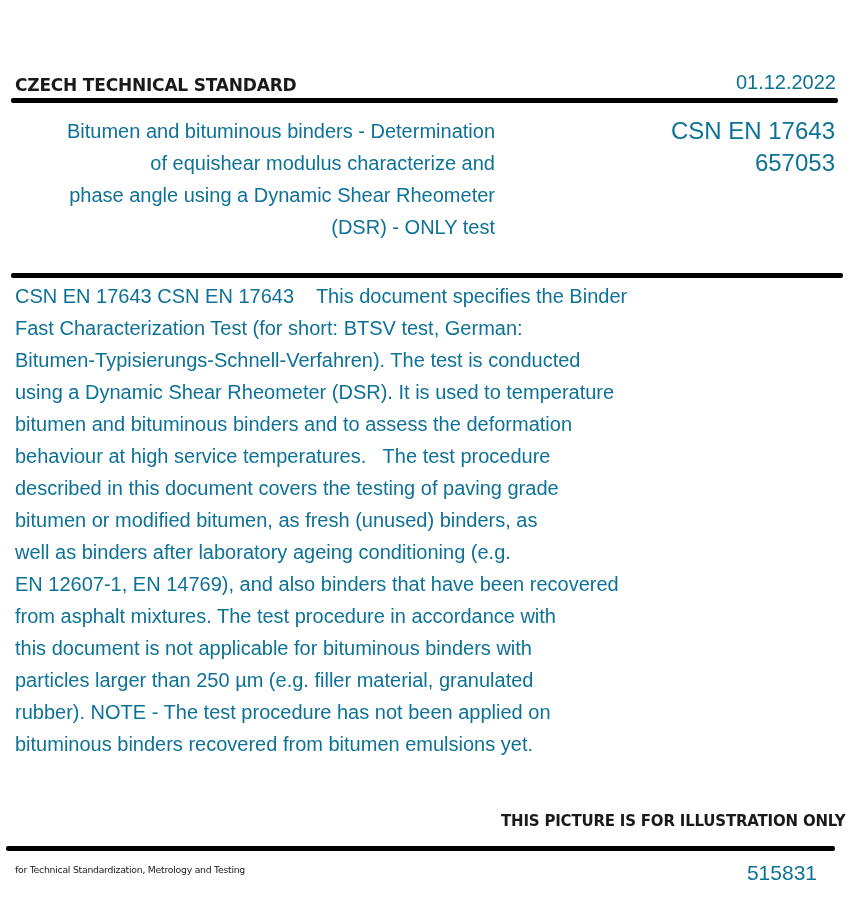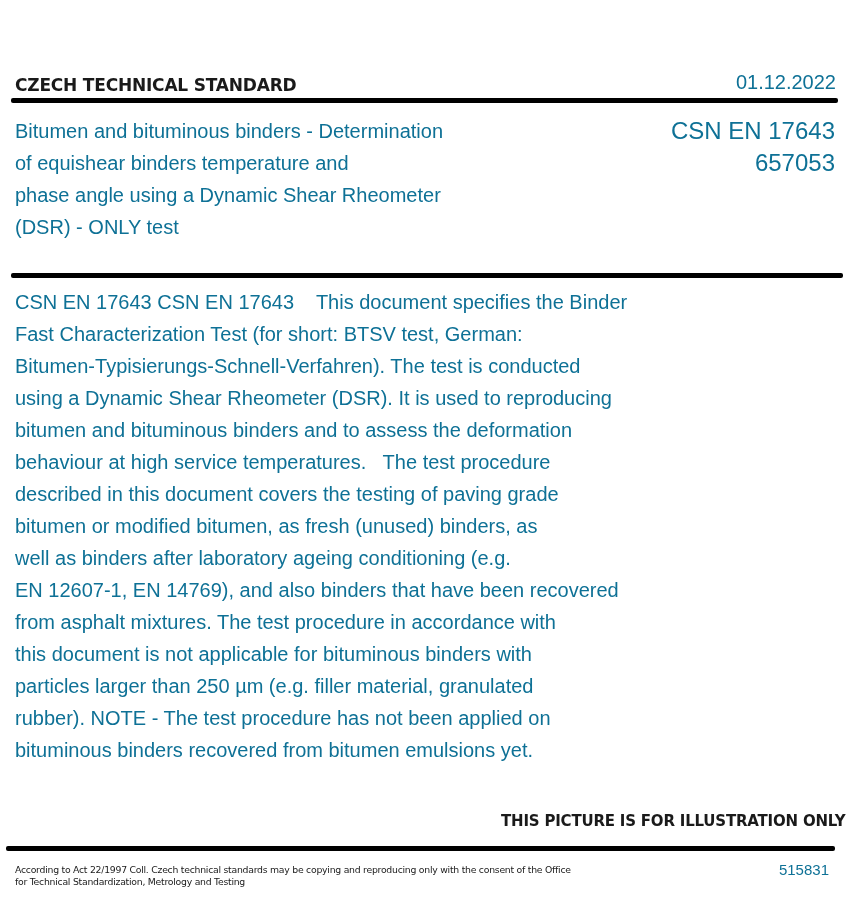--- a/index.html
+++ b/index.html
@@ -42,33 +42,33 @@
       margin-left: 39px;
     }
     #rule1 { left: 11px; top: 98px; width: 827px; height: 5px; }
     #title-block {
       left: 15px;
       top: 115px;
       width: 480px;
       font-size: 20px;
       line-height: 32px;
     }
-    #title-block .tl { display: block; white-space: nowrap; }
+    #title-block .tl { display: block; white-space: nowrap; text-align: right; }
     #std-code {
       right: 30px;
       top: 115px;
       font-size: 24px;
       line-height: 32px;
       text-align: right;
     }
     #std-code span { display: block; }
     #rule2 { left: 11px; top: 273px; width: 832px; height: 5px; }
     #body-text {
       left: 15px;
-      top: 286px;
+      top: 280px;
       width: 690px;
       font-size: 20px;
       line-height: 32px;
     }
     #body-text .bl { display: block; white-space: pre; }
     #illus-note {
       left: 501px;
       top: 812px;
       font-size: 15px;
       letter-spacing: -0.2px;
@@ -78,68 +78,67 @@
       left: 15px;
       top: 864px;
       font-family: "DejaVu Sans", "Liberation Sans", sans-serif;
       font-size: 9.3px;
       line-height: 12px;
       color: #1a1a1a;
       letter-spacing: -0.25px;
     }
     #legal span { display: block; white-space: nowrap; }
     #doc-id {
-      right: 36px;
+      right: 48px;
       top: 861px;
-      font-size: 15px;
+      font-size: 21px;
       text-align: left;
     }
   </style>
 </head>
 <body>
 
 <div id="hdr-label" class="abs sans-b">CZECH TECHNICAL STANDARD</div>
 <div id="hdr-date" class="abs teal">01.12.2022</div>
 
 <div id="rule1" class="rule"></div>
 
 <div id="title-block" class="abs teal">
   <span class="tl">Bitumen and bituminous binders - Determination</span>
-  <span class="tl">of equishear binders temperature and</span>
+  <span class="tl">of equishear modulus characterize and</span>
   <span class="tl">phase angle using a Dynamic Shear Rheometer</span>
   <span class="tl">(DSR) - ONLY test</span>
 </div>
 
 <div id="std-code" class="abs teal">
   <span>CSN EN 17643</span>
   <span>657053</span>
 </div>
 
 <div id="rule2" class="rule"></div>
 
 <div id="body-text" class="abs teal">
   <span class="bl">CSN EN 17643 CSN EN 17643    This document specifies the Binder</span>
   <span class="bl">Fast Characterization Test (for short: BTSV test, German:</span>
   <span class="bl">Bitumen-Typisierungs-Schnell-Verfahren). The test is conducted</span>
-  <span class="bl">using a Dynamic Shear Rheometer (DSR). It is used to reproducing</span>
+  <span class="bl">using a Dynamic Shear Rheometer (DSR). It is used to temperature</span>
   <span class="bl">bitumen and bituminous binders and to assess the deformation</span>
   <span class="bl">behaviour at high service temperatures.   The test procedure</span>
   <span class="bl">described in this document covers the testing of paving grade</span>
   <span class="bl">bitumen or modified bitumen, as fresh (unused) binders, as</span>
   <span class="bl">well as binders after laboratory ageing conditioning (e.g.</span>
   <span class="bl">EN 12607-1, EN 14769), and also binders that have been recovered</span>
   <span class="bl">from asphalt mixtures. The test procedure in accordance with</span>
   <span class="bl">this document is not applicable for bituminous binders with</span>
   <span class="bl">particles larger than 250 µm (e.g. filler material, granulated</span>
   <span class="bl">rubber). NOTE - The test procedure has not been applied on</span>
   <span class="bl">bituminous binders recovered from bitumen emulsions yet.</span>
 </div>
 
 <div id="illus-note" class="abs sans-b">THIS PICTURE IS FOR ILLUSTRATION ONLY</div>
 
 <div id="rule3" class="rule"></div>
 
 <div id="legal" class="abs">
-  <span>According to Act 22/1997 Coll. Czech technical standards may be copying and reproducing only with the consent of the Office</span>
   <span>for Technical Standardization, Metrology and Testing</span>
 </div>
 
 <div id="doc-id" class="abs teal">515831</div>
 
 </body></html>

